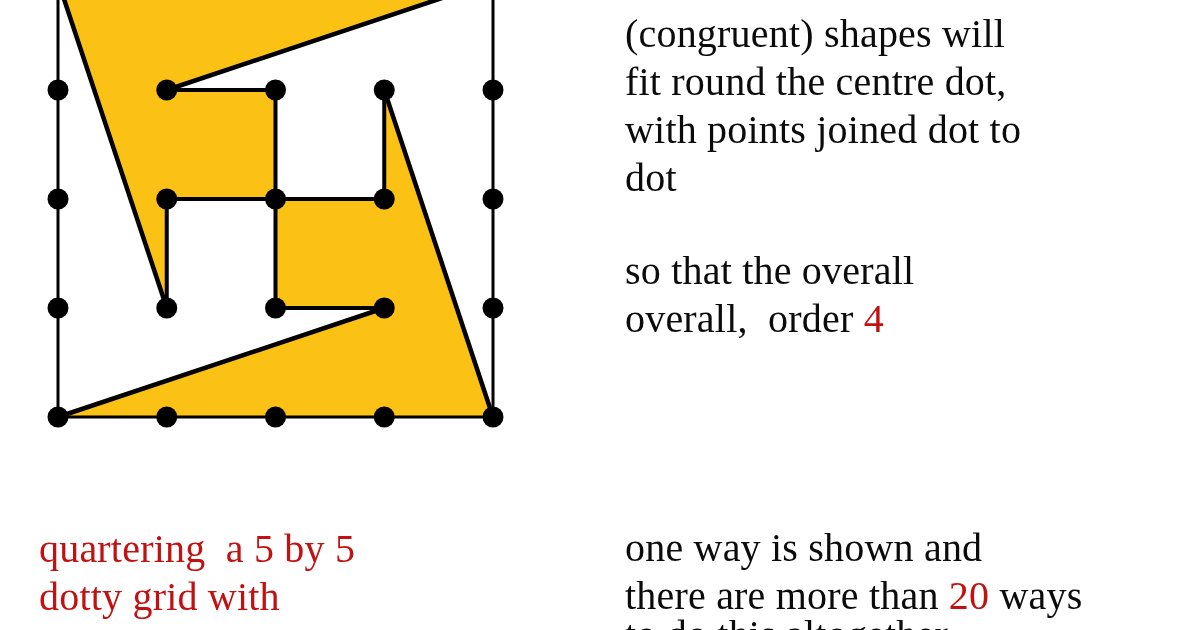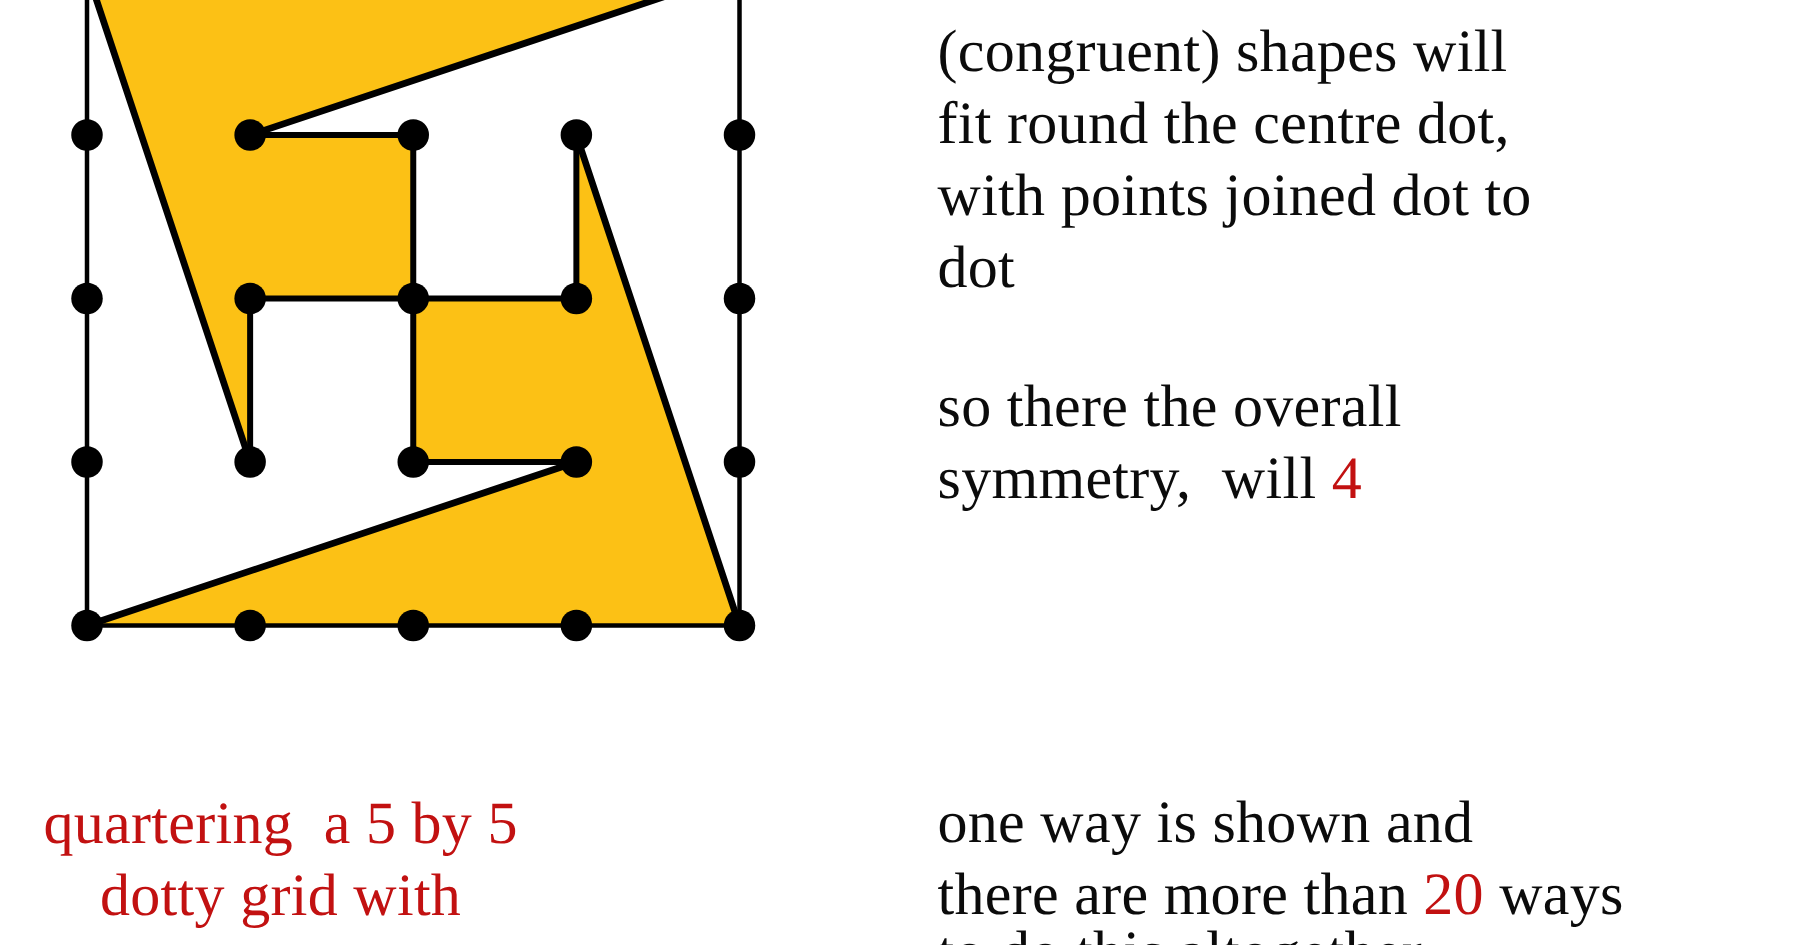--- a/index.html
+++ b/index.html
@@ -56,16 +56,16 @@
       <circle cx="275.5" cy="308" r="10.5" fill="#000000"></circle>
       <circle cx="384.25" cy="308" r="10.5" fill="#000000"></circle>
       <circle cx="493" cy="308" r="10.5" fill="#000000"></circle>
       <circle cx="58" cy="417" r="10.5" fill="#000000"></circle>
       <circle cx="166.75" cy="417" r="10.5" fill="#000000"></circle>
       <circle cx="275.5" cy="417" r="10.5" fill="#000000"></circle>
       <circle cx="384.25" cy="417" r="10.5" fill="#000000"></circle>
       <circle cx="493" cy="417" r="10.5" fill="#000000"></circle>
     </svg>
   <div class="tb" id="tb-0" style="left: 625px; top: 10px;"><div class="line"><span style="color: rgb(11, 11, 11);">(congruent) shapes will</span></div><div class="line"><span style="color: rgb(11, 11, 11);">fit round the centre dot,</span></div><div class="line"><span style="color: rgb(11, 11, 11);">with points joined dot to</span></div><div class="line"><span style="color: rgb(11, 11, 11);">dot</span></div></div>
-  <div class="tb" id="tb-1" style="left: 625px; top: 247px;"><div class="line"><span style="color: rgb(11, 11, 11);">so there the overall</span></div><div class="line"><span style="color: rgb(11, 11, 11);">symmetry,  will </span><span style="color: rgb(194, 17, 17);">4</span></div></div>
-  <div class="tb" id="tb-2" style="left: 29px; top: 525px; text-align: center;"><div class="line"><span style="color: rgb(194, 17, 17);">quartering  a 5 by 5</span></div><div class="line"><span style="color: rgb(194, 17, 17); margin-top: 36px;">dotty grid with</span></div></div>
+  <div class="tb" id="tb-1" style="left: 625px; top: 247px;"><div class="line"><span style="color: rgb(11, 11, 11);">so that the overall</span></div><div class="line"><span style="color: rgb(11, 11, 11);">overall,  order </span><span style="color: rgb(194, 17, 17);">4</span></div></div>
+  <div class="tb" id="tb-2" style="left: 39px; top: 525px;"><div class="line"><span style="color: rgb(194, 17, 17);">quartering  a 5 by 5</span></div><div class="line"><span style="color: rgb(194, 17, 17); margin-top: 36px;">dotty grid with</span></div></div>
   <div class="tb" id="tb-3" style="left: 625px; top: 524px;"><div class="line" style="position: absolute; left: 0px; top: 0px;"><span style="color: rgb(11, 11, 11);">one way is shown and</span></div><div class="line" style="position: absolute; left: 0px; top: 48px;"><span style="color: rgb(11, 11, 11);">there are more than </span><span style="color: rgb(194, 17, 17);">20</span><span style="color: rgb(11, 11, 11);"> ways</span></div><div class="line" style="position: absolute; left: 0px; top: 87px;"><span style="color: rgb(11, 11, 11);">to do this altogether</span></div></div>
 </div>
 
 </body></html>

